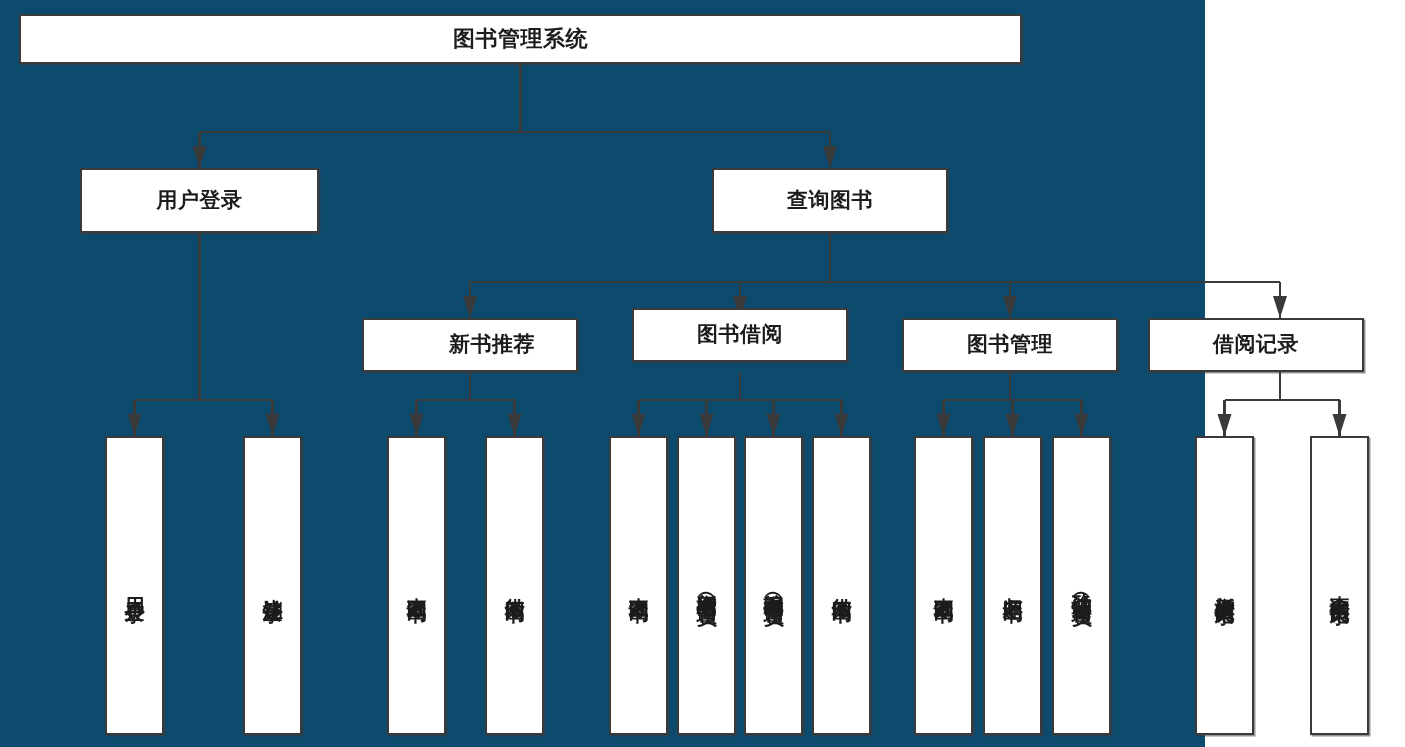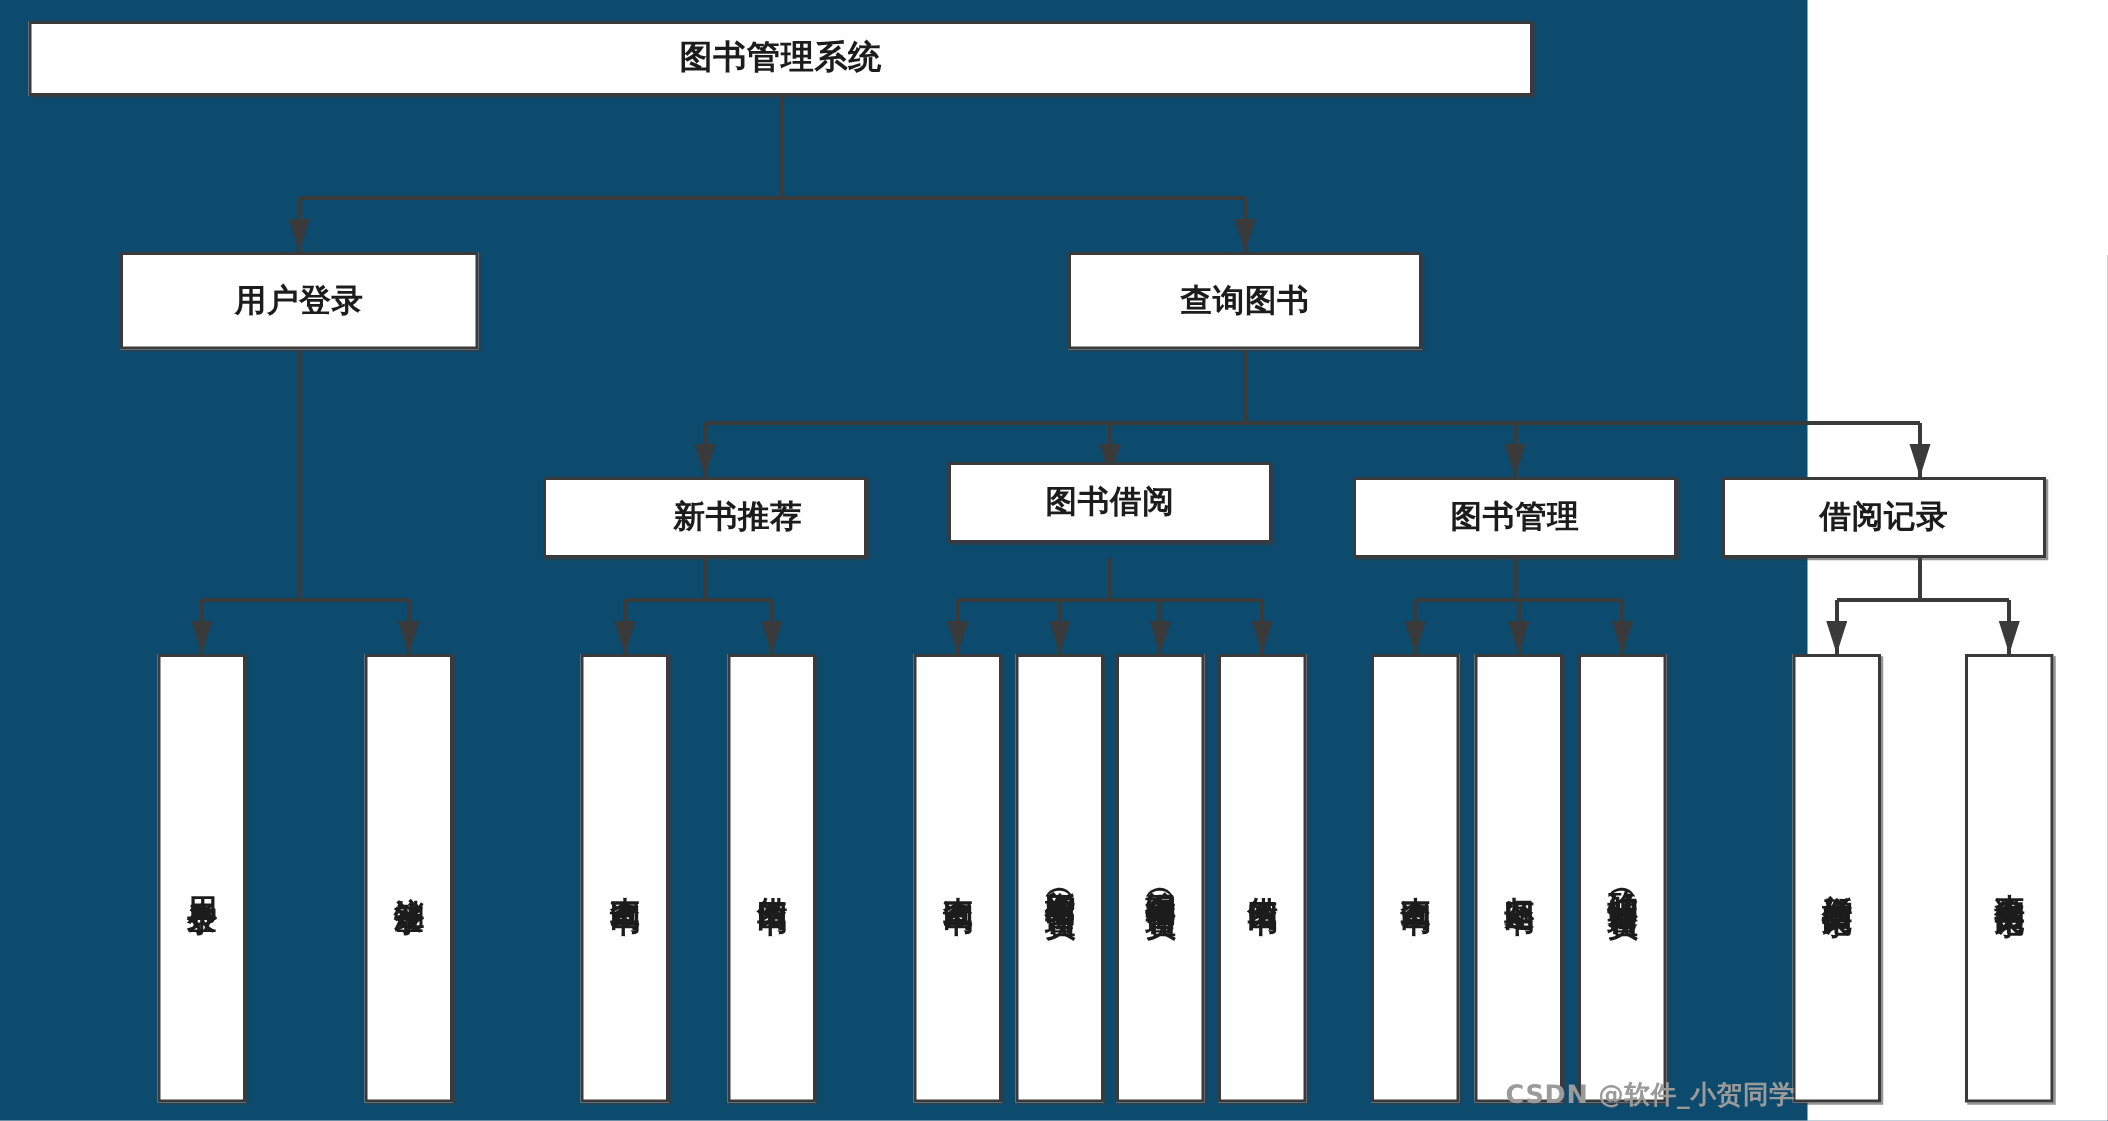--- a/index.html
+++ b/index.html
@@ -190,14 +190,13 @@
         <span class="node-label">确认归还（管理员）</span>
       </div>
       <div class="node vert" style="left: 1195px; top: 436px; width: 59px; height: 299px;">
         <span class="node-label">新增借阅记录</span>
       </div>
       <div class="node vert" style="left: 1310px; top: 436px; width: 59px; height: 299px;">
         <span class="node-label">查询借阅记录</span>
       </div>
     </div>
 
-  <div id="watermark">CSDN @软件_小贺同学</div>
 </div>
 
 </body></html>

